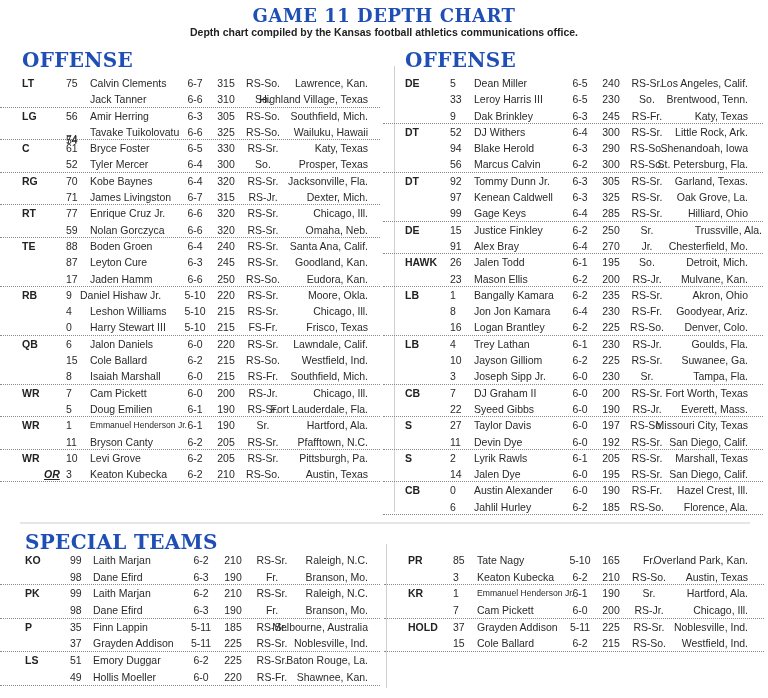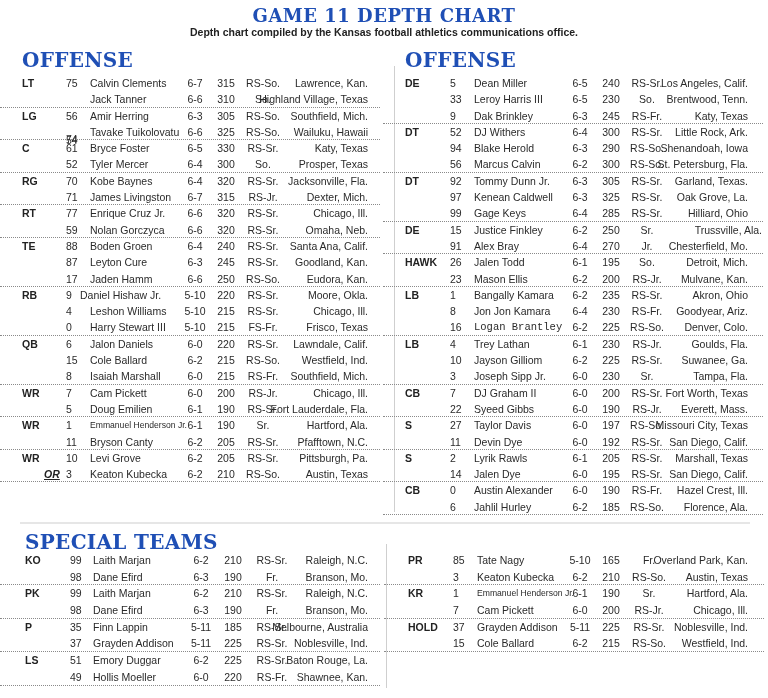--- a/index.html
+++ b/index.html
@@ -382,21 +382,21 @@
     <div class="row">
       <span class="num" style="left: 67px;">8</span>
       <span class="name" style="left: 91px;">Jon Jon Kamara</span>
       <span class="ht" style="left: 182px; width: 30px;">6-4</span>
       <span class="wt" style="left: 215px; width: 26px;">230</span>
       <span class="cl" style="left: 244px; width: 40px;">RS-Fr.</span>
       <span class="home" style="right: 15px;">Goodyear, Ariz.</span>
     </div>
     <div class="row last">
       <span class="num" style="left: 67px;">16</span>
-      <span class="name" style="left: 91px; font-family: Liberation Mono, monospace;">Logan Brantley</span>
+      <span class="name" style="left: 91px;">Logan Brantley</span>
       <span class="ht" style="left: 182px; width: 30px;">6-2</span>
       <span class="wt" style="left: 215px; width: 26px;">225</span>
       <span class="cl" style="left: 244px; width: 40px;">RS-So.</span>
       <span class="home" style="right: 15px;">Denver, Colo.</span>
     </div>
     <div class="row">
       <span class="pos" style="left: 22px;">LB</span>
       <span class="num" style="left: 67px;">4</span>
       <span class="name" style="left: 91px;">Trey Lathan</span>
       <span class="ht" style="left: 182px; width: 30px;">6-1</span>

